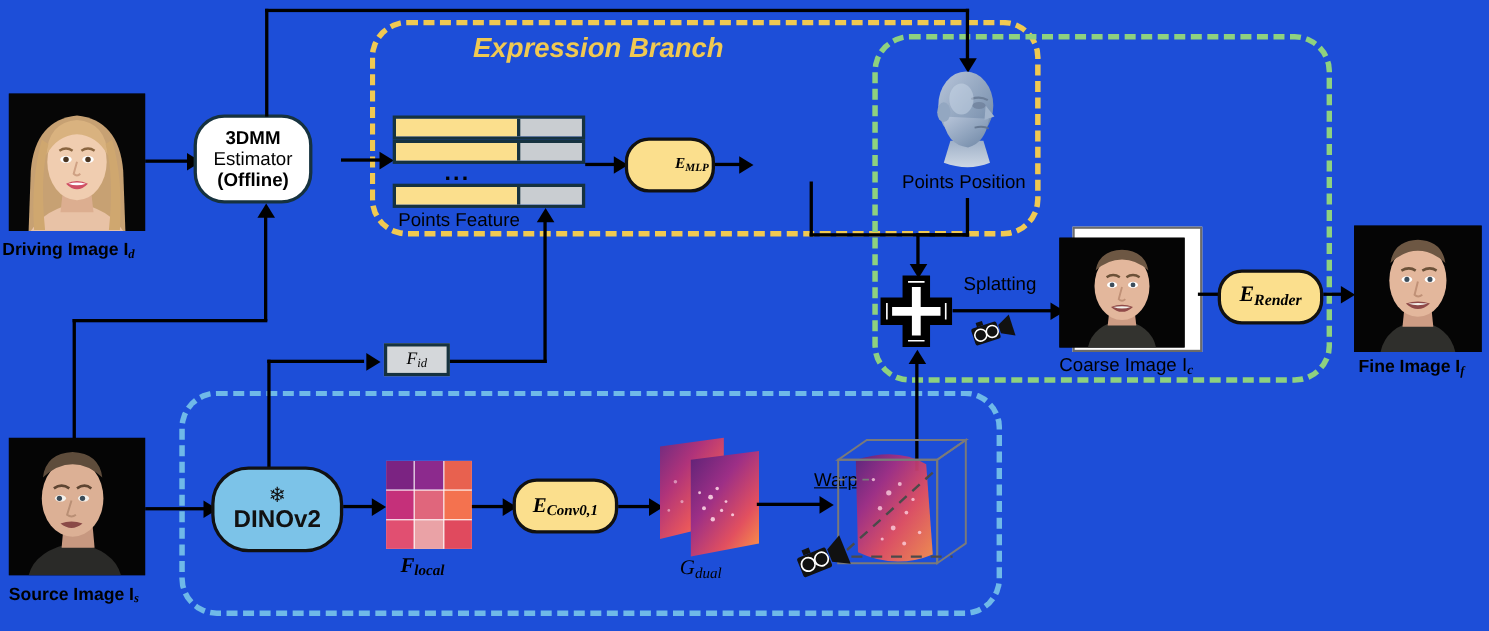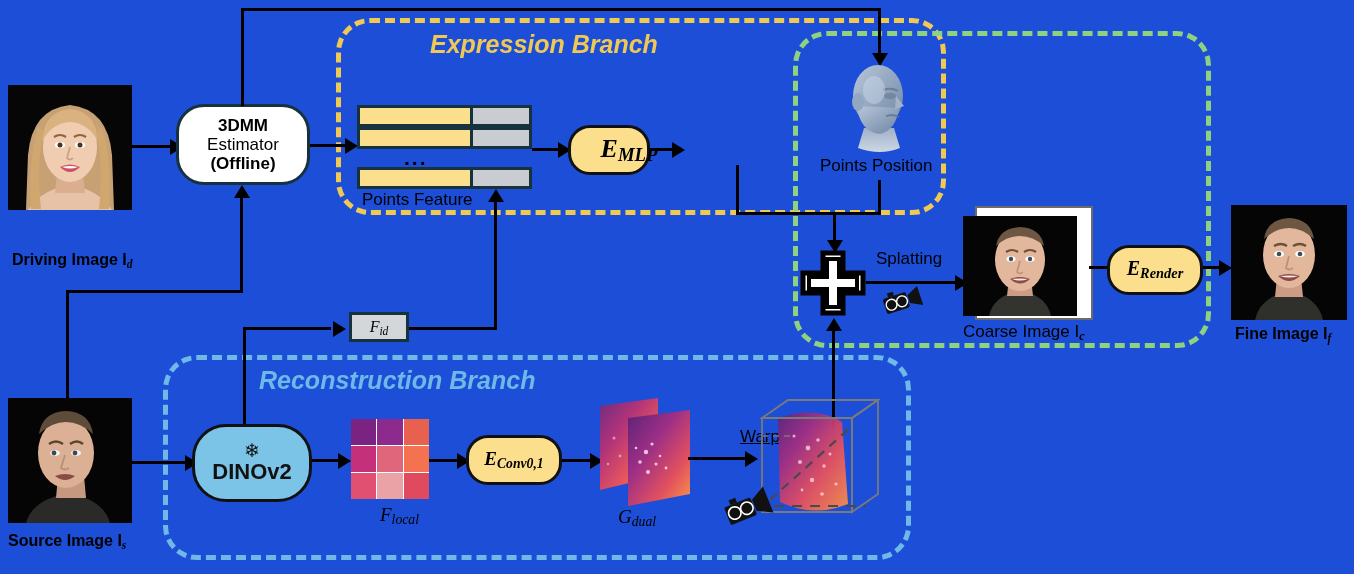--- a/index.html
+++ b/index.html
@@ -62,21 +62,20 @@
 <body>
 
 <div id="stage">
 
   <div class="region" style="left:336px;top:18px;width:610px;height:197px;border-width:5px;border-color:#f0c952;"></div>
   <div class="region-label" style="left:430px;top:30px;font-size:25px;color:#f0c952;">Expression Branch</div>
 
   <div class="region" style="left:793px;top:31px;width:418px;height:317px;border-width:5px;border-color:#8ed17f;"></div>
 
   <div class="region" style="left:163px;top:355px;width:748px;height:205px;border-width:5px;border-color:#6fb9e8;"></div>
-  <div class="region-label" style="left:259px;top:366px;font-size:25px;color:#6fb9e8;">Reconstruction Branch</div>
 
   <div class="photo" style="left:8px;top:85px;width:124px;height:125px;">
     <svg width="124" height="125" viewBox="0 0 124 125">
       <rect width="124" height="125" fill="#060606"></rect>
 
       <path d="M18 125 L20 70 Q24 24 62 20 Q100 24 104 70 L106 125 Z" fill="#c7a173"></path>
 
       <path d="M20 125 Q34 104 62 100 Q90 104 104 125 Z" fill="#e8c2a6"></path>
 
       <path d="M49 90 L75 90 L77 108 L47 108 Z" fill="#dcae90"></path>
@@ -95,28 +94,28 @@
       <ellipse cx="72" cy="60" rx="5.2" ry="3.1" fill="#fff"></ellipse>
       <circle cx="52" cy="60" r="2.5" fill="#4a3420"></circle>
       <circle cx="72" cy="60" r="2.5" fill="#4a3420"></circle>
 
       <path d="M62 62 L59 73 Q62 76 65 73" stroke="#cfa184" stroke-width="1.8" fill="none"></path>
 
       <path d="M52 82 Q62 77 72 82 Q62 92 52 82 Z" fill="#cf4f63"></path>
       <path d="M54 82 Q62 80 70 82 Q62 85 54 82 Z" fill="#fdfdfd"></path>
     </svg>
   </div>
-  <div class="caption" style="left:12px;top:219px;margin-top:32px;">
+  <div class="caption" style="left:2px;top:219px;">
     <span>Driving Image I</span><span class="mathlabel sub">d</span>
   </div>
 
   <div class="wire" style="left:132px;top:145px;width:40px;height:3px;"></div>
   <div class="harrow" style="left:170px;top:139px;"></div>
 
-  <div class="node white" style="left:176px;top:104px;width:134px;height:81px;flex-direction:column;">
+  <div class="node white" style="left:176px;top:104px;width:108px;height:81px;flex-direction:column;">
     <div style="font-size:17px;font-weight:bold;line-height:1.12;">3DMM</div>
     <div style="font-size:17px;font-weight:normal;line-height:1.12;">Estimator</div>
     <div style="font-size:17px;font-weight:bold;line-height:1.12;">(Offline)</div>
   </div>
 
   <div class="wire" style="left:241px;top:8px;width:3px;height:98px;"></div>
   <div class="wire" style="left:241px;top:8px;width:640px;height:3px;"></div>
   <div class="wire" style="left:878px;top:8px;width:3px;height:48px;"></div>
   <div class="varrow" style="left:872px;top:53px;"></div>
 
@@ -140,21 +139,21 @@
   <div class="bar" style="left:357px;top:167px;width:175px;height:22px;">
     <div class="y" style="width:66%;"></div>
     <div class="g" style="width:34%;"></div>
   </div>
   <div class="plaincaption" style="left:362px;top:190px;">Points Feature</div>
 
   <div class="wire" style="left:532px;top:148px;width:32px;height:3px;"></div>
   <div class="harrow" style="left:558px;top:142px;"></div>
 
   <div class="node yellow" style="left:568px;top:125px;width:82px;height:50px;">
-    <span class="mathlabel" style="font-size:26px;margin-left:40px;"><span>E</span><span class="sub">MLP</span></span>
+    <span class="mathlabel" style="font-size:14px;margin-left:40px;"><span>E</span><span class="sub">MLP</span></span>
   </div>
 
   <div class="wire" style="left:650px;top:148px;width:27px;height:3px;"></div>
   <div class="harrow" style="left:672px;top:142px;"></div>
 
 
   <div class="wire" style="left:736px;top:165px;width:3px;height:50px;"></div>
   <div class="wire" style="left:736px;top:212px;width:145px;height:3px;"></div>
   <div class="wire" style="left:878px;top:180px;width:3px;height:35px;"></div>
   <div class="wire" style="left:833px;top:212px;width:3px;height:30px;"></div>
@@ -326,21 +325,21 @@
     <div style="background: rgb(140, 42, 141);"></div>
     <div style="background: rgb(232, 97, 79);"></div>
     <div style="background: rgb(197, 48, 122);"></div>
     <div style="background: rgb(224, 102, 124);"></div>
     <div style="background: rgb(244, 114, 79);"></div>
     <div style="background: rgb(225, 79, 113);"></div>
     <div style="background: rgb(234, 162, 166);"></div>
     <div style="background: rgb(224, 74, 94);"></div>
   </div>
   <div class="abs" style="left:364px;top:504px;">
-    <span class="mathlabel" style="font-size:19px;font-weight:normal;margin-left:16px;"><span>F</span><span class="sub">local</span></span>
+    <span class="mathlabel" style="font-size:19px;font-weight:bold;"><span>F</span><span class="sub">local</span></span>
   </div>
 
   <div class="wire" style="left:429px;top:459px;width:34px;height:3px;"></div>
   <div class="harrow" style="left:457px;top:453px;"></div>
 
   <div class="node yellow" style="left:466px;top:435px;width:96px;height:50px;">
     <span class="mathlabel" style="font-size:19px;"><span>E</span><span class="sub">Conv0,1</span></span>
   </div>
 
   <div class="wire" style="left:562px;top:459px;width:34px;height:3px;"></div>

